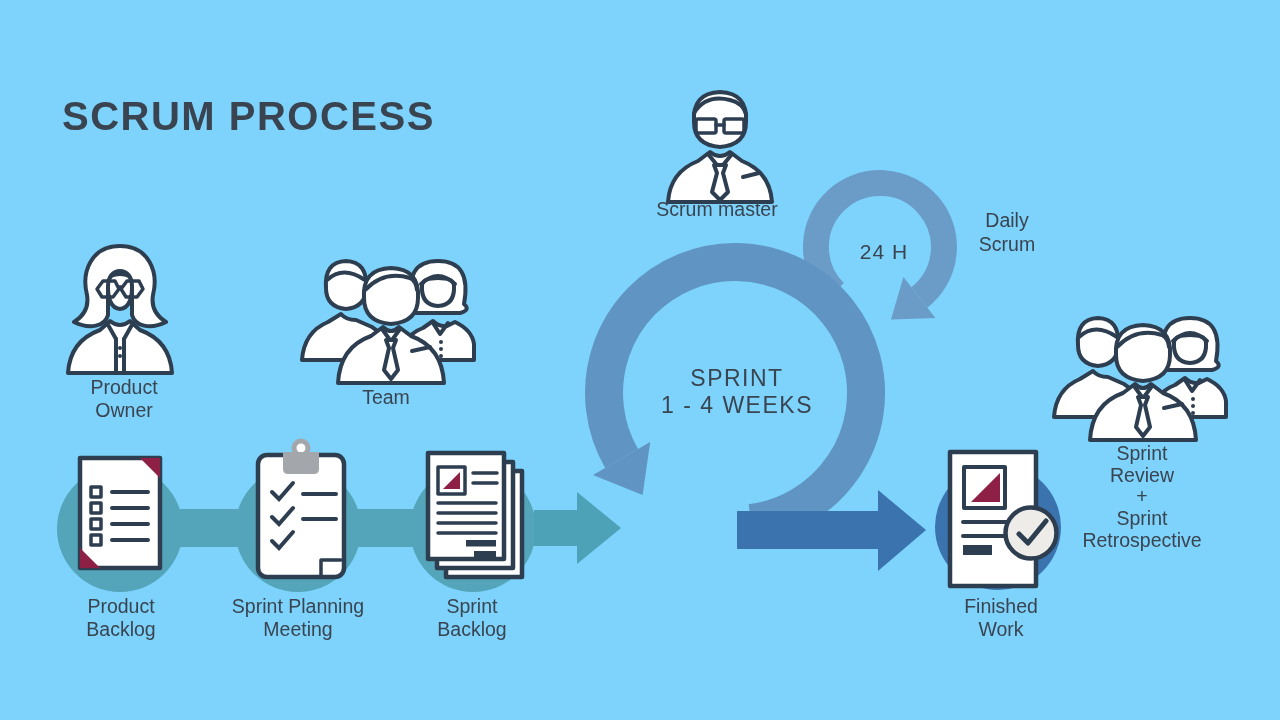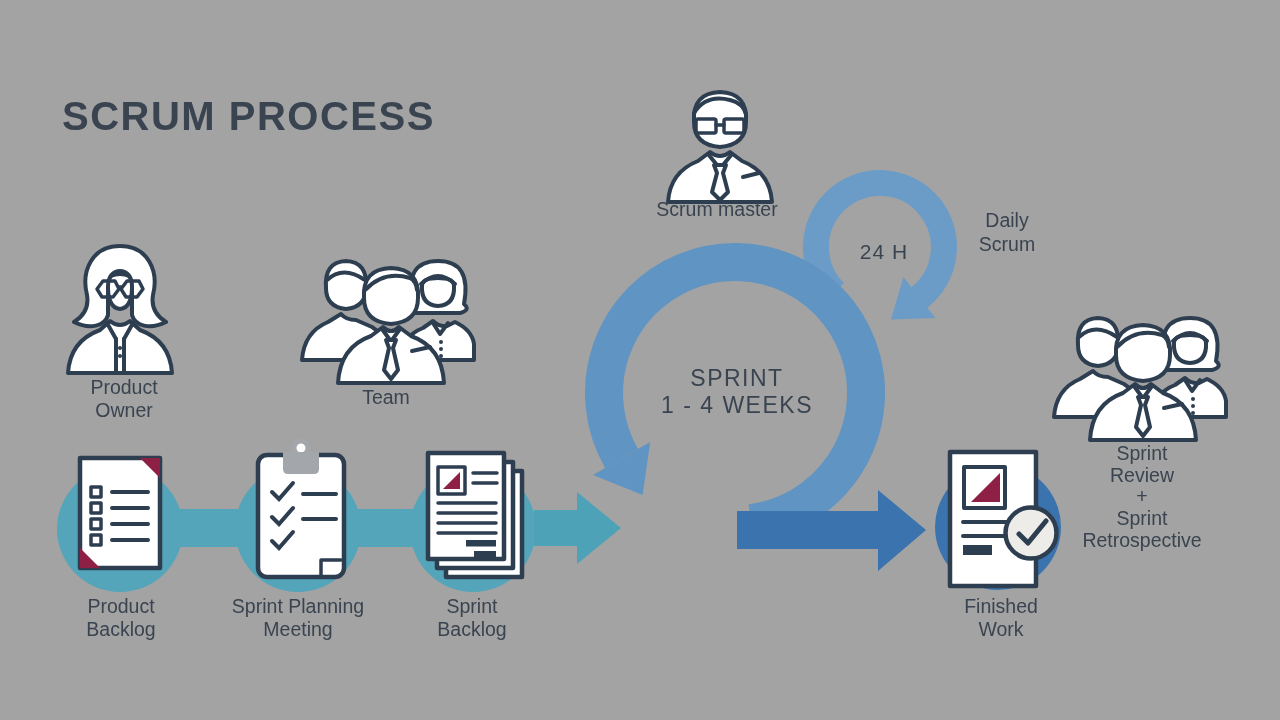--- a/index.html
+++ b/index.html
@@ -1,16 +1,16 @@
 <!DOCTYPE html>
 <html><head>
 <meta charset="utf-8">
 <style>
   html,body{margin:0;padding:0;background:#ffffff;}
-  #stage{position:relative;width:1280px;height:720px;background:#a3a3a3;overflow:hidden;}
+  #stage{position:relative;width:1280px;height:720px;background:#7dd3fc;overflow:hidden;}
   svg{position:absolute;left:0;top:0;}
   .navy{stroke:#2E3E51;stroke-width:4;fill:none;stroke-linecap:round;stroke-linejoin:round;}
   .navyf{stroke:#2E3E51;stroke-width:4;fill:#ffffff;stroke-linecap:round;stroke-linejoin:round;}
   .doc{stroke:#2E3E51;stroke-width:4.5;fill:#ffffff;stroke-linejoin:round;}
   .docline{stroke:#2E3E51;stroke-width:4;fill:none;stroke-linecap:round;}
   .thin{stroke:#2E3E51;stroke-width:3.5;fill:none;stroke-linecap:round;stroke-linejoin:round;}
   .fillnavy{fill:#2E3E51;stroke:none;}
   text{fill:#3A4450;font-family:"Liberation Sans",sans-serif;}
   .lbl{font-size:19.5px;text-anchor:middle;}
   .title{font-size:40px;font-weight:bold;letter-spacing:1.5px;}

